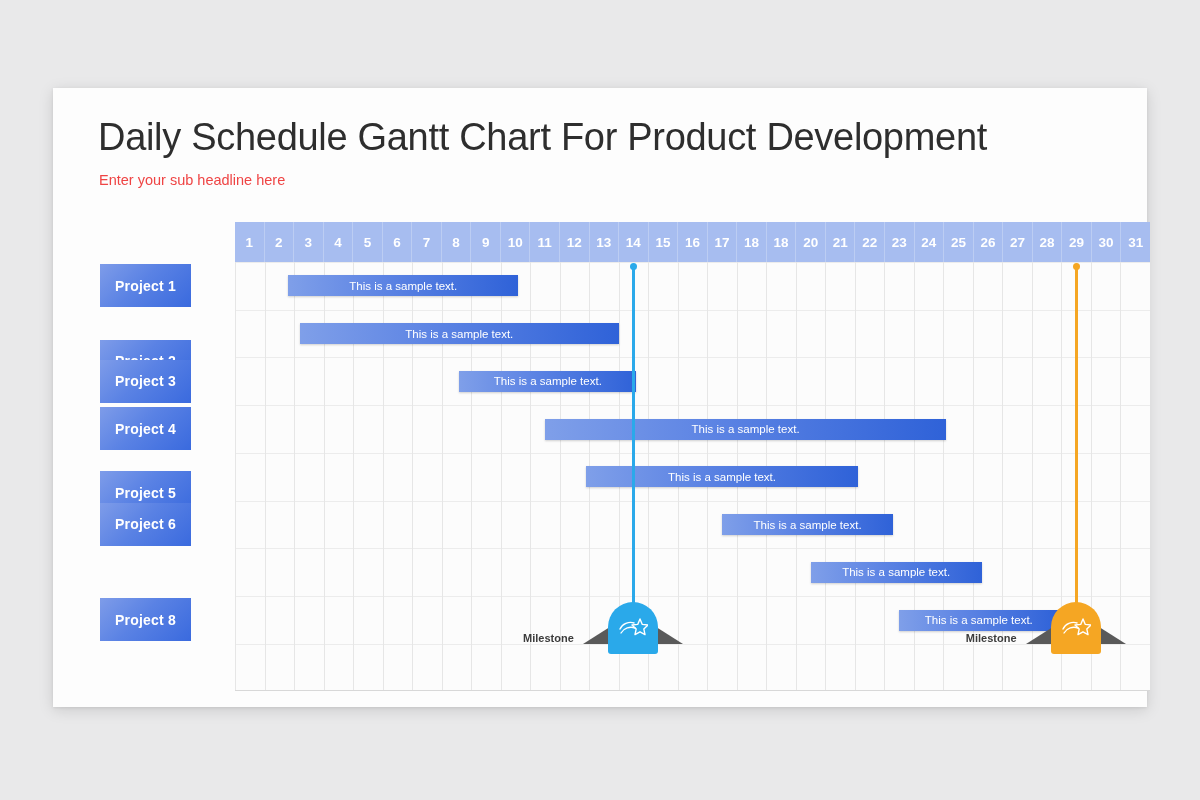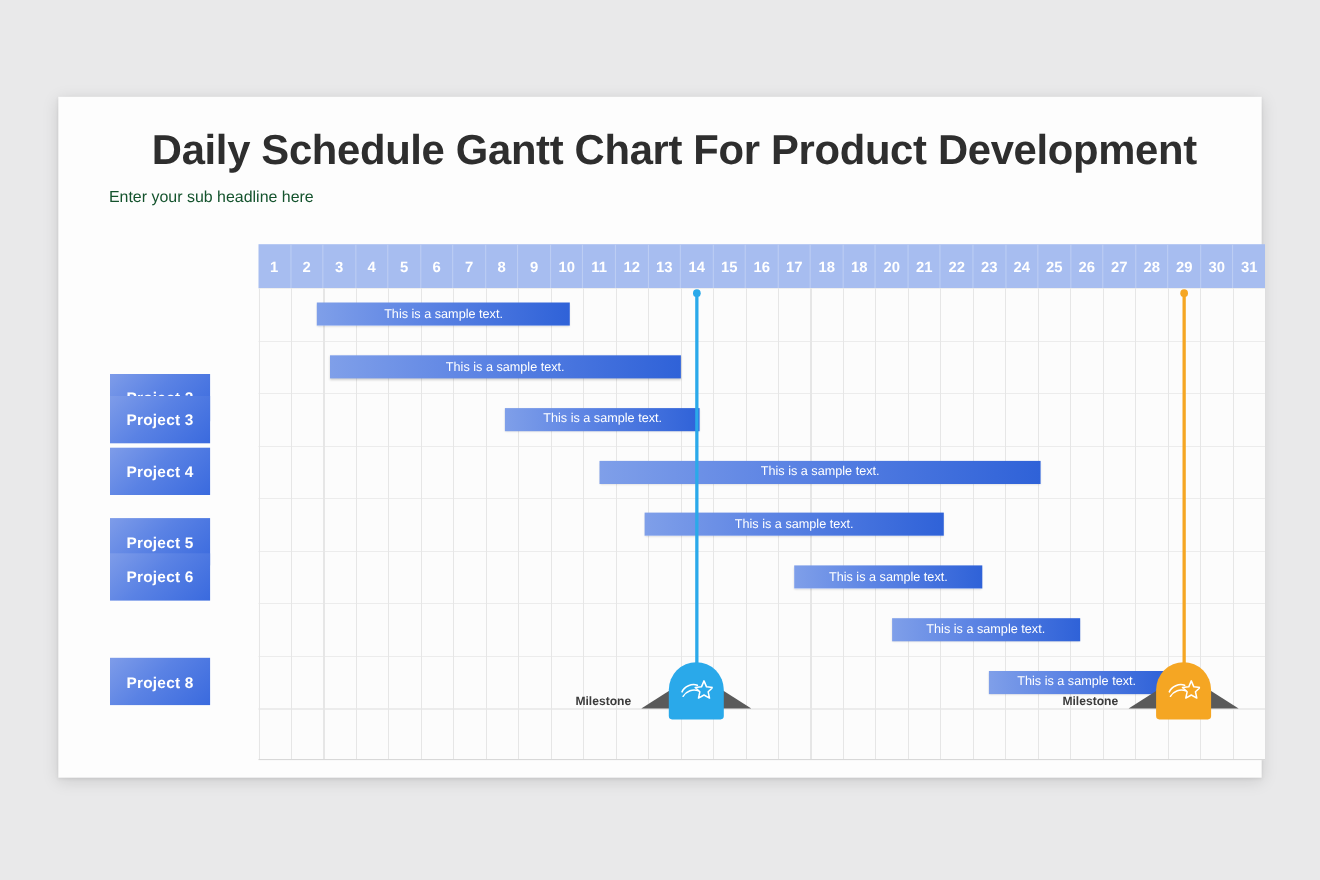--- a/index.html
+++ b/index.html
@@ -15,26 +15,26 @@
     position:absolute;
     left:53px; top:88px;
     width:1094px; height:619px;
     background:#fdfdfd;
     box-shadow:0 3px 14px rgba(0,0,0,0.13), 0 1px 3px rgba(0,0,0,0.08);
   }
 
   
   .title {
     position:absolute; left:45px; top:28px;
-    font-size:38px; font-weight:700; color:#2e2e2e;
-    letter-spacing:-0.3px; white-space:nowrap;margin-left:40px;
+    font-size:38px; font-weight:400; color:#2e2e2e;
+    letter-spacing:-0.3px; white-space:nowrap;
   }
   .subtitle {
     position:absolute; left:46px; top:84px;
-    font-size:14.5px; font-weight:400; color:#14532d;
+    font-size:14.5px; font-weight:400; color:#ef4444;
     white-space:nowrap;
   }
 
   
   .chart {
     position:absolute;
     left:45px; top:134px;
     width:1015px; height:440px;
   }
 
@@ -137,20 +137,21 @@
 
 <div class="slide">
 
   <h1 class="title">Daily Schedule Gantt Chart For Product Development</h1>
 
   <div class="subtitle">Enter your sub headline here</div>
 
   <div class="chart">
 
     <div class="labels">
+        <div class="label-box" style="top: 42px;">Project 1</div>
         <div class="label-box" style="top: 89.75px; margin-top: 28px;">Project 2</div>
         <div class="label-box" style="top: 137.5px;">Project 3</div>
         <div class="label-box" style="top: 185.25px;">Project 4</div>
         <div class="label-box" style="top: 233px; margin-top: 16px;">Project 5</div>
         <div class="label-box" style="top: 280.75px;">Project 6</div>
         <div class="label-box" style="top: 376.25px;">Project 8</div>
       </div>
 
     <div class="grid">
       <div class="grid-head">

